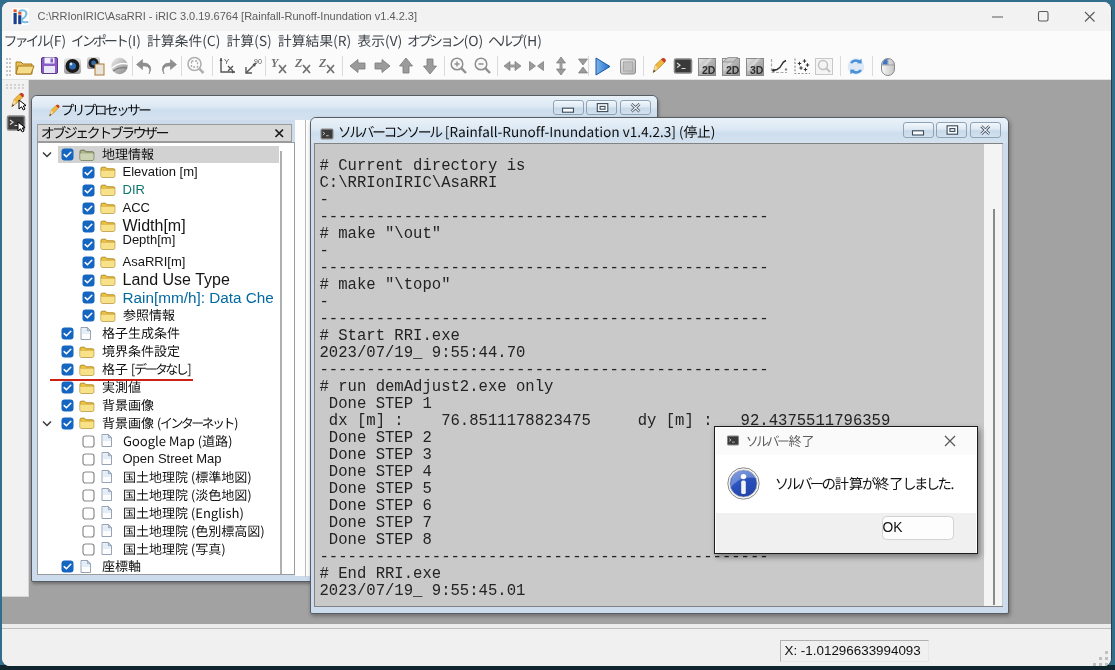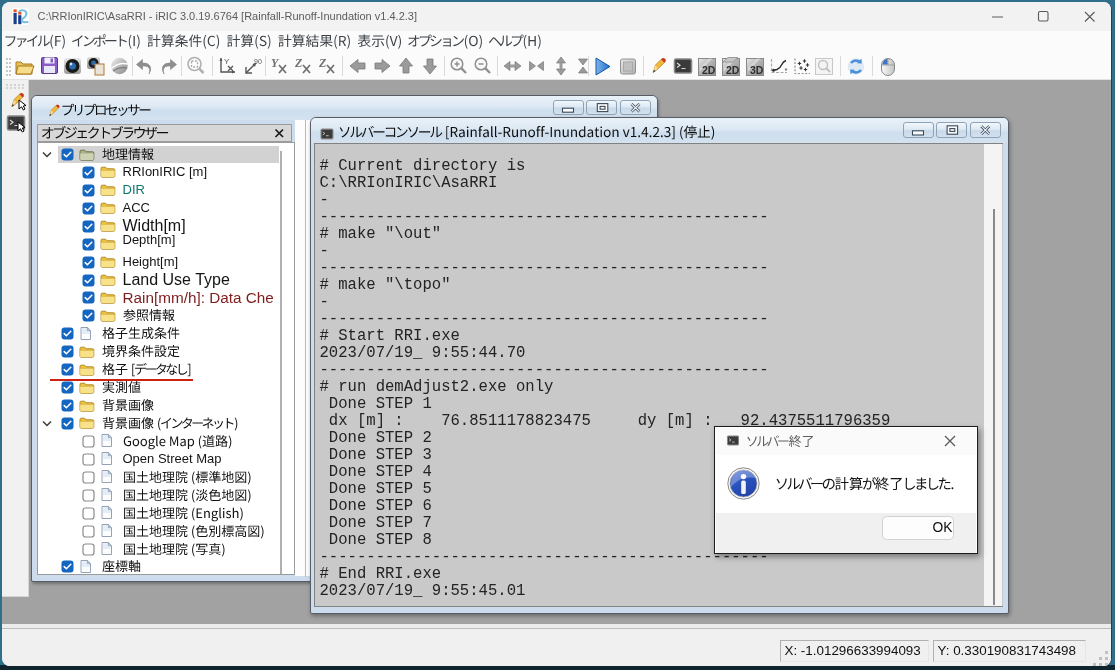--- a/index.html
+++ b/index.html
@@ -347,21 +347,21 @@
     </svg>
     <svg class="abs" style="left:80px;top:164.4px" width="13" height="13" viewBox="0 0 13 13">
       <rect x="0.5" y="0.5" width="12" height="12" rx="3" fill="#1566c0"></rect>
       <path d="M3.2 6.6 L5.4 8.8 L9.8 4.2" stroke="#fff" stroke-width="1.5" fill="none" stroke-linecap="round"></path>
     </svg>
     <svg class="abs" style="left:98px;top:162.9px" width="16" height="15" viewBox="0 0 16 15">
       <path d="M1 4.5 Q1 3.2 2.2 3.2 L5.6 3.2 L7 4.8 L13.6 4.8 Q14.8 4.8 14.8 6 L14.8 12 Q14.8 13.2 13.6 13.2 L2.2 13.2 Q1 13.2 1 12 Z" fill="#eec23f" stroke="#a8811c" stroke-width="0.9"></path>
       <path d="M1.2 6.4 L14.6 6.4 L14.6 12 Q14.6 13 13.6 13 L2.2 13 Q1.2 13 1.2 12 Z" fill="#f8e289"></path>
       <path d="M1.2 6.4 L14.6 6.4" stroke="#d9b84f" stroke-width="0.8"></path>
     </svg>
-    <div class="abs" style="left:121px;top:162.9px;font-size:13px;line-height:16px;color:#141414;white-space:nowrap">RRIonIRIC [m]</div>
+    <div class="abs" style="left:121px;top:162.9px;font-size:13px;line-height:16px;color:#141414;white-space:nowrap">Elevation [m]</div>
     <svg class="abs" style="left:80px;top:182.4px" width="13" height="13" viewBox="0 0 13 13">
       <rect x="0.5" y="0.5" width="12" height="12" rx="3" fill="#1566c0"></rect>
       <path d="M3.2 6.6 L5.4 8.8 L9.8 4.2" stroke="#fff" stroke-width="1.5" fill="none" stroke-linecap="round"></path>
     </svg>
     <svg class="abs" style="left:98px;top:180.9px" width="16" height="15" viewBox="0 0 16 15">
       <path d="M1 4.5 Q1 3.2 2.2 3.2 L5.6 3.2 L7 4.8 L13.6 4.8 Q14.8 4.8 14.8 6 L14.8 12 Q14.8 13.2 13.6 13.2 L2.2 13.2 Q1 13.2 1 12 Z" fill="#eec23f" stroke="#a8811c" stroke-width="0.9"></path>
       <path d="M1.2 6.4 L14.6 6.4 L14.6 12 Q14.6 13 13.6 13 L2.2 13 Q1.2 13 1.2 12 Z" fill="#f8e289"></path>
       <path d="M1.2 6.4 L14.6 6.4" stroke="#d9b84f" stroke-width="0.8"></path>
     </svg>
     <div class="abs" style="left:121px;top:180.9px;font-size:13px;line-height:16px;color:#0f766e;white-space:nowrap">DIR</div>
@@ -397,41 +397,41 @@
     <div class="abs" style="left:121px;top:230px;font-size:13px;line-height:16px;color:#141414;white-space:nowrap">Depth[m]</div>
     <svg class="abs" style="left:80px;top:254.1px" width="13" height="13" viewBox="0 0 13 13">
       <rect x="0.5" y="0.5" width="12" height="12" rx="3" fill="#1566c0"></rect>
       <path d="M3.2 6.6 L5.4 8.8 L9.8 4.2" stroke="#fff" stroke-width="1.5" fill="none" stroke-linecap="round"></path>
     </svg>
     <svg class="abs" style="left:98px;top:252.6px" width="16" height="15" viewBox="0 0 16 15">
       <path d="M1 4.5 Q1 3.2 2.2 3.2 L5.6 3.2 L7 4.8 L13.6 4.8 Q14.8 4.8 14.8 6 L14.8 12 Q14.8 13.2 13.6 13.2 L2.2 13.2 Q1 13.2 1 12 Z" fill="#eec23f" stroke="#a8811c" stroke-width="0.9"></path>
       <path d="M1.2 6.4 L14.6 6.4 L14.6 12 Q14.6 13 13.6 13 L2.2 13 Q1.2 13 1.2 12 Z" fill="#f8e289"></path>
       <path d="M1.2 6.4 L14.6 6.4" stroke="#d9b84f" stroke-width="0.8"></path>
     </svg>
-    <div class="abs" style="left:121px;top:252.6px;font-size:13px;line-height:16px;color:#141414;white-space:nowrap">Height[m]</div>
+    <div class="abs" style="left:121px;top:252.6px;font-size:13px;line-height:16px;color:#141414;white-space:nowrap">AsaRRI[m]</div>
     <svg class="abs" style="left:80px;top:272.0px" width="13" height="13" viewBox="0 0 13 13">
       <rect x="0.5" y="0.5" width="12" height="12" rx="3" fill="#1566c0"></rect>
       <path d="M3.2 6.6 L5.4 8.8 L9.8 4.2" stroke="#fff" stroke-width="1.5" fill="none" stroke-linecap="round"></path>
     </svg>
     <svg class="abs" style="left:98px;top:270.5px" width="16" height="15" viewBox="0 0 16 15">
       <path d="M1 4.5 Q1 3.2 2.2 3.2 L5.6 3.2 L7 4.8 L13.6 4.8 Q14.8 4.8 14.8 6 L14.8 12 Q14.8 13.2 13.6 13.2 L2.2 13.2 Q1 13.2 1 12 Z" fill="#eec23f" stroke="#a8811c" stroke-width="0.9"></path>
       <path d="M1.2 6.4 L14.6 6.4 L14.6 12 Q14.6 13 13.6 13 L2.2 13 Q1.2 13 1.2 12 Z" fill="#f8e289"></path>
       <path d="M1.2 6.4 L14.6 6.4" stroke="#d9b84f" stroke-width="0.8"></path>
     </svg>
     <div class="abs" style="left:121px;top:270.5px;font-size:16px;line-height:16px;color:#141414;white-space:nowrap">Land Use Type</div>
     <svg class="abs" style="left:80px;top:289.9px" width="13" height="13" viewBox="0 0 13 13">
       <rect x="0.5" y="0.5" width="12" height="12" rx="3" fill="#1566c0"></rect>
       <path d="M3.2 6.6 L5.4 8.8 L9.8 4.2" stroke="#fff" stroke-width="1.5" fill="none" stroke-linecap="round"></path>
     </svg>
     <svg class="abs" style="left:98px;top:288.4px" width="16" height="15" viewBox="0 0 16 15">
       <path d="M1 4.5 Q1 3.2 2.2 3.2 L5.6 3.2 L7 4.8 L13.6 4.8 Q14.8 4.8 14.8 6 L14.8 12 Q14.8 13.2 13.6 13.2 L2.2 13.2 Q1 13.2 1 12 Z" fill="#eec23f" stroke="#a8811c" stroke-width="0.9"></path>
       <path d="M1.2 6.4 L14.6 6.4 L14.6 12 Q14.6 13 13.6 13 L2.2 13 Q1.2 13 1.2 12 Z" fill="#f8e289"></path>
       <path d="M1.2 6.4 L14.6 6.4" stroke="#d9b84f" stroke-width="0.8"></path>
     </svg>
-    <div class="abs" style="left:121px;top:288.4px;font-size:15.3px;line-height:16px;color:#7f1d1d;white-space:nowrap">Rain[mm/h]: Data Che</div>
+    <div class="abs" style="left:121px;top:288.4px;font-size:15.3px;line-height:16px;color:#0369a1;white-space:nowrap">Rain[mm/h]: Data Che</div>
     <svg class="abs" style="left:80px;top:307.9px" width="13" height="13" viewBox="0 0 13 13">
       <rect x="0.5" y="0.5" width="12" height="12" rx="3" fill="#1566c0"></rect>
       <path d="M3.2 6.6 L5.4 8.8 L9.8 4.2" stroke="#fff" stroke-width="1.5" fill="none" stroke-linecap="round"></path>
     </svg>
     <svg class="abs" style="left:98px;top:306.4px" width="16" height="15" viewBox="0 0 16 15">
       <path d="M1 4.5 Q1 3.2 2.2 3.2 L5.6 3.2 L7 4.8 L13.6 4.8 Q14.8 4.8 14.8 6 L14.8 12 Q14.8 13.2 13.6 13.2 L2.2 13.2 Q1 13.2 1 12 Z" fill="#eec23f" stroke="#a8811c" stroke-width="0.9"></path>
       <path d="M1.2 6.4 L14.6 6.4 L14.6 12 Q14.6 13 13.6 13 L2.2 13 Q1.2 13 1.2 12 Z" fill="#f8e289"></path>
       <path d="M1.2 6.4 L14.6 6.4" stroke="#d9b84f" stroke-width="0.8"></path>
     </svg>
     <svg style="position:absolute;left:121px;top:304.97px;overflow:visible" width="55" height="19" viewBox="0 -14 55 19">
@@ -673,23 +673,22 @@
 <circle cx="16.5" cy="16.5" r="15.7" fill="#fdfdfd" stroke="#858585" stroke-width="1"></circle>
 <circle cx="16.5" cy="16.5" r="13.6" fill="url(#ib)" stroke="#b8b8b8" stroke-width="0.8"></circle>
 <path d="M4 20 Q10 13 16 11.5 Q23 10 28.5 11 Q27 5.5 19 3.5 Q10 2.5 6 9 Q3.5 13.5 4 20" fill="#ffffff" opacity="0.28"></path>
 <circle cx="16.5" cy="9.6" r="2.7" fill="#fff"></circle>
 <path d="M14.2 15.2 Q14.2 13.6 15.8 13.6 L17.2 13.6 Q18.8 13.6 18.8 15.2 L18.8 25.4 Q18.8 27 17.2 27 L15.8 27 Q14.2 27 14.2 25.4 Z" fill="#f4f4f4"></path>
 </svg>
     <svg style="position:absolute;left:774px;top:471.5px;overflow:visible" width="181" height="21" viewBox="0 -16 181 21">
       <path d="M2.5 -0.5Q4.3 -1.2 5.5 -2.3Q6.7 -3.4 7.5 -4.6Q8.4 -5.8 8.8 -7.1Q9.2 -8.3 9.3 -9.3Q9.4 -9.6 9.4 -9.9Q9.5 -10.3 9.4 -10.5L10.9 -10.3Q10.8 -10.0 10.7 -9.6Q10.6 -9.3 10.6 -9.1Q10.3 -7.9 9.9 -6.5Q9.4 -5.2 8.6 -4.0Q7.8 -2.7 6.5 -1.6Q5.3 -0.4 3.6 0.4ZM1.6 -10.3Q1.9 -9.9 2.2 -9.4Q2.5 -8.9 2.9 -8.3Q3.2 -7.7 3.5 -7.1Q3.8 -6.6 4.0 -6.2L2.9 -5.6Q2.6 -6.0 2.3 -6.6Q2.0 -7.2 1.7 -7.8Q1.3 -8.4 1.0 -8.9Q0.7 -9.4 0.5 -9.7Z M17.9 -0.3Q18.0 -0.5 18.0 -0.7Q18.0 -0.9 18.0 -1.1Q18.0 -1.2 18.0 -1.7Q18.0 -2.2 18.0 -2.9Q18.0 -3.6 18.0 -4.5Q18.0 -5.3 18.0 -6.1Q18.0 -7.0 18.0 -7.7Q18.0 -8.4 18.0 -9.0Q18.0 -9.5 18.0 -9.7Q18.0 -10.1 18.0 -10.4Q18.0 -10.6 17.9 -10.7H19.3Q19.3 -10.6 19.2 -10.4Q19.2 -10.1 19.2 -9.7Q19.2 -9.5 19.2 -9.0Q19.2 -8.5 19.2 -7.7Q19.2 -7.0 19.2 -6.2Q19.2 -5.4 19.2 -4.6Q19.2 -3.8 19.2 -3.1Q19.2 -2.4 19.2 -2.0Q19.2 -1.5 19.2 -1.4Q19.9 -1.7 20.6 -2.2Q21.4 -2.8 22.1 -3.4Q22.8 -4.1 23.4 -4.9L24.1 -4.0Q23.4 -3.1 22.6 -2.4Q21.8 -1.6 20.9 -1.0Q20.0 -0.4 19.2 0.0Q19.0 0.1 18.9 0.2Q18.8 0.3 18.7 0.3ZM11.4 -0.4Q12.3 -1.0 12.9 -1.9Q13.5 -2.8 13.9 -3.9Q14.0 -4.4 14.1 -5.1Q14.2 -5.8 14.2 -6.7Q14.3 -7.5 14.3 -8.3Q14.3 -9.0 14.3 -9.6Q14.3 -10.0 14.3 -10.2Q14.2 -10.5 14.2 -10.7H15.5Q15.5 -10.6 15.5 -10.4Q15.5 -10.3 15.5 -10.1Q15.4 -9.9 15.4 -9.7Q15.4 -9.1 15.4 -8.2Q15.4 -7.4 15.4 -6.6Q15.3 -5.7 15.2 -4.9Q15.2 -4.1 15.0 -3.6Q14.7 -2.4 14.0 -1.4Q13.4 -0.4 12.5 0.4Z M33.1 -11.1Q33.3 -10.9 33.5 -10.5Q33.7 -10.2 33.9 -9.8Q34.1 -9.5 34.3 -9.2L33.5 -8.8Q33.3 -9.3 33.0 -9.8Q32.6 -10.4 32.3 -10.8ZM34.7 -11.7Q34.9 -11.5 35.1 -11.1Q35.3 -10.7 35.5 -10.4Q35.8 -10.0 35.9 -9.8L35.1 -9.4Q34.9 -9.9 34.6 -10.4Q34.2 -11.0 33.9 -11.4ZM25.3 -4.3Q25.5 -4.9 25.7 -5.5Q26.0 -6.2 26.1 -6.9Q26.3 -7.6 26.5 -8.3Q26.6 -9.0 26.7 -9.6L28.0 -9.3Q27.9 -9.2 27.9 -9.0Q27.8 -8.8 27.8 -8.6Q27.7 -8.5 27.7 -8.3Q27.6 -8.0 27.5 -7.4Q27.4 -6.9 27.2 -6.3Q27.0 -5.6 26.8 -5.0Q26.6 -4.4 26.4 -3.8Q26.1 -3.2 25.8 -2.5Q25.5 -1.8 25.1 -1.1Q24.7 -0.5 24.3 0.1L23.1 -0.4Q23.8 -1.3 24.3 -2.4Q24.9 -3.4 25.3 -4.3ZM32.3 -4.8Q32.1 -5.4 31.8 -6.0Q31.6 -6.6 31.3 -7.3Q31.0 -7.9 30.8 -8.4Q30.5 -9.0 30.2 -9.4L31.4 -9.8Q31.6 -9.4 31.9 -8.8Q32.1 -8.3 32.4 -7.7Q32.7 -7.1 33.0 -6.4Q33.3 -5.8 33.5 -5.2Q33.7 -4.7 33.9 -4.1Q34.2 -3.4 34.4 -2.7Q34.7 -2.1 34.9 -1.5Q35.1 -0.8 35.2 -0.3L33.9 0.1Q33.8 -0.7 33.5 -1.5Q33.2 -2.4 32.9 -3.2Q32.6 -4.1 32.3 -4.8Z M35.3 -6.2Q35.6 -6.2 35.9 -6.2Q36.2 -6.1 36.6 -6.1Q37.0 -6.1 37.3 -6.1Q37.6 -6.1 38.0 -6.1Q38.5 -6.1 39.2 -6.1Q39.8 -6.1 40.5 -6.1Q41.3 -6.1 42.0 -6.1Q42.7 -6.1 43.4 -6.1Q44.0 -6.1 44.5 -6.1Q44.9 -6.1 45.2 -6.1Q45.7 -6.1 46.1 -6.1Q46.5 -6.2 46.7 -6.2V-4.8Q46.5 -4.8 46.1 -4.8Q45.7 -4.9 45.2 -4.9Q45.0 -4.9 44.5 -4.9Q44.0 -4.9 43.4 -4.9Q42.7 -4.9 42.0 -4.9Q41.3 -4.9 40.5 -4.9Q39.8 -4.9 39.2 -4.9Q38.5 -4.9 38.1 -4.9Q37.6 -4.9 37.3 -4.9Q36.8 -4.9 36.2 -4.8Q35.7 -4.8 35.3 -4.8Z M53.7 -9.8Q53.5 -8.7 53.3 -7.4Q53.1 -6.2 52.8 -5.1Q52.3 -3.6 51.8 -2.6Q51.3 -1.6 50.7 -1.1Q50.1 -0.6 49.4 -0.6Q48.8 -0.6 48.2 -1.1Q47.6 -1.5 47.2 -2.4Q46.9 -3.3 46.9 -4.4Q46.9 -5.6 47.4 -6.7Q47.8 -7.7 48.7 -8.5Q49.5 -9.3 50.7 -9.8Q51.8 -10.3 53.1 -10.3Q54.4 -10.3 55.4 -9.9Q56.4 -9.4 57.1 -8.7Q57.8 -8.0 58.2 -7.0Q58.6 -6.1 58.6 -5.0Q58.6 -3.5 58.0 -2.4Q57.3 -1.2 56.1 -0.5Q54.9 0.2 53.2 0.4L52.6 -0.6Q52.9 -0.7 53.2 -0.7Q53.5 -0.7 53.8 -0.8Q54.5 -1.0 55.1 -1.3Q55.8 -1.6 56.3 -2.2Q56.8 -2.7 57.1 -3.4Q57.4 -4.1 57.4 -5.0Q57.4 -5.9 57.1 -6.7Q56.9 -7.4 56.3 -8.0Q55.7 -8.6 54.9 -8.9Q54.1 -9.2 53.1 -9.2Q51.9 -9.2 51.0 -8.8Q50.0 -8.4 49.4 -7.7Q48.7 -7.0 48.3 -6.2Q48.0 -5.3 48.0 -4.5Q48.0 -3.6 48.2 -3.1Q48.5 -2.5 48.8 -2.2Q49.1 -1.9 49.5 -1.9Q49.8 -1.9 50.2 -2.3Q50.5 -2.6 50.9 -3.4Q51.3 -4.1 51.6 -5.3Q51.9 -6.3 52.2 -7.5Q52.4 -8.7 52.5 -9.8Z M64.9 -7.1H72.5V-6.1H64.9ZM68.2 -12.0H69.3V1.1H68.2ZM59.9 -7.7H64.3V-6.8H59.9ZM59.9 -11.5H64.3V-10.7H59.9ZM59.9 -5.8H64.3V-4.9H59.9ZM59.2 -9.6H64.9V-8.7H59.2ZM60.4 -3.8H64.3V0.3H60.4V-0.6H63.3V-2.9H60.4ZM59.8 -3.8H60.8V1.0H59.8Z M73.7 -2.2H86.5V-1.3H73.7ZM76.5 -6.5V-5.7H83.9V-6.5ZM76.5 -5.0V-4.1H83.9V-5.0ZM76.5 -8.0V-7.2H83.9V-8.0ZM75.5 -8.8H85.0V-3.4H75.5ZM82.1 -3.6H83.2V1.1H82.1ZM75.3 -11.0H79.9V-10.1H75.3ZM80.8 -11.0H86.4V-10.1H80.8ZM75.5 -12.1 76.5 -11.8Q76.1 -10.9 75.5 -10.0Q74.9 -9.1 74.3 -8.5Q74.2 -8.6 74.1 -8.7Q73.9 -8.8 73.7 -8.9Q73.6 -9.1 73.4 -9.1Q74.1 -9.7 74.6 -10.5Q75.2 -11.2 75.5 -12.1ZM81.2 -12.1 82.2 -11.8Q81.9 -10.9 81.3 -10.1Q80.7 -9.3 80.1 -8.7Q80.0 -8.8 79.8 -8.9Q79.7 -9.0 79.5 -9.1Q79.3 -9.2 79.2 -9.3Q79.8 -9.8 80.3 -10.5Q80.9 -11.3 81.2 -12.1ZM76.2 -10.3 77.1 -10.6Q77.3 -10.2 77.6 -9.8Q77.9 -9.4 78.0 -9.1L77.0 -8.7Q76.9 -9.0 76.7 -9.5Q76.4 -9.9 76.2 -10.3ZM82.2 -10.3 83.1 -10.7Q83.4 -10.3 83.8 -9.9Q84.1 -9.5 84.3 -9.1L83.4 -8.7Q83.3 -9.0 82.9 -9.5Q82.6 -9.9 82.2 -10.3ZM77.4 -3.6H78.5V-2.5Q78.5 -2.0 78.3 -1.5Q78.2 -1.0 77.8 -0.6Q77.4 -0.1 76.6 0.4Q75.9 0.8 74.6 1.2Q74.5 1.0 74.3 0.7Q74.1 0.5 74.0 0.4Q75.1 0.1 75.8 -0.3Q76.5 -0.6 76.8 -1.0Q77.2 -1.4 77.3 -1.8Q77.4 -2.2 77.4 -2.5Z M92.0 -11.1Q92.0 -10.9 91.9 -10.7Q91.9 -10.5 91.8 -10.3Q91.8 -10.0 91.7 -9.6Q91.6 -9.1 91.6 -8.6Q91.5 -8.1 91.4 -7.7Q91.2 -7.1 91.0 -6.3Q90.8 -5.5 90.5 -4.7Q90.2 -3.8 89.9 -2.9Q89.5 -2.0 89.1 -1.2Q88.7 -0.3 88.2 0.5L87.1 0.0Q87.6 -0.6 88.0 -1.4Q88.4 -2.2 88.8 -3.1Q89.1 -4.0 89.4 -4.9Q89.7 -5.7 89.9 -6.5Q90.1 -7.2 90.2 -7.7Q90.4 -8.6 90.6 -9.5Q90.7 -10.4 90.7 -11.2ZM96.9 -9.5Q97.3 -9.0 97.6 -8.4Q98.0 -7.7 98.4 -7.0Q98.8 -6.2 99.1 -5.6Q99.4 -4.9 99.5 -4.4L98.4 -3.8Q98.3 -4.4 98.0 -5.1Q97.7 -5.8 97.4 -6.5Q97.0 -7.3 96.6 -7.9Q96.3 -8.6 95.9 -9.0ZM86.9 -8.0Q87.2 -8.0 87.5 -8.0Q87.8 -8.0 88.1 -8.0Q88.5 -8.0 89.0 -8.0Q89.5 -8.1 90.1 -8.1Q90.6 -8.2 91.2 -8.2Q91.8 -8.3 92.3 -8.3Q92.8 -8.3 93.1 -8.3Q93.7 -8.3 94.2 -8.1Q94.8 -7.9 95.1 -7.4Q95.4 -6.9 95.4 -5.9Q95.4 -5.0 95.3 -4.1Q95.2 -3.1 95.1 -2.2Q94.9 -1.3 94.6 -0.7Q94.3 -0.0 93.7 0.2Q93.2 0.5 92.5 0.5Q92.1 0.5 91.6 0.4Q91.1 0.3 90.8 0.3L90.6 -0.9Q90.9 -0.8 91.2 -0.8Q91.6 -0.7 91.9 -0.7Q92.2 -0.6 92.4 -0.6Q92.8 -0.6 93.1 -0.8Q93.4 -0.9 93.6 -1.4Q93.9 -1.9 94.0 -2.6Q94.2 -3.3 94.2 -4.2Q94.3 -5.0 94.3 -5.8Q94.3 -6.4 94.1 -6.7Q93.9 -7.1 93.6 -7.2Q93.2 -7.3 92.8 -7.3Q92.4 -7.3 91.8 -7.3Q91.2 -7.2 90.5 -7.1Q89.8 -7.1 89.2 -7.0Q88.6 -6.9 88.3 -6.9Q88.0 -6.9 87.6 -6.8Q87.3 -6.8 87.0 -6.7ZM97.1 -11.5Q97.3 -11.3 97.5 -10.9Q97.7 -10.6 97.9 -10.2Q98.1 -9.9 98.3 -9.6L97.5 -9.2Q97.4 -9.5 97.2 -9.9Q97.0 -10.2 96.7 -10.6Q96.5 -10.9 96.3 -11.2ZM98.7 -12.1Q98.9 -11.8 99.1 -11.5Q99.3 -11.1 99.5 -10.8Q99.7 -10.4 99.9 -10.2L99.1 -9.8Q98.9 -10.3 98.5 -10.8Q98.2 -11.4 97.9 -11.8Z M107.0 -3.8 107.7 -4.5Q108.2 -4.2 108.7 -4.0Q109.3 -3.7 109.8 -3.4Q110.3 -3.1 110.6 -2.9L109.9 -2.1Q109.6 -2.4 109.1 -2.7Q108.6 -3.0 108.1 -3.3Q107.5 -3.6 107.0 -3.8ZM105.4 -1.1 106.1 -1.8Q106.8 -1.6 107.6 -1.4Q108.4 -1.1 109.1 -0.8Q109.8 -0.5 110.5 -0.2Q111.2 0.1 111.6 0.4L111.0 1.2Q110.4 0.8 109.4 0.4Q108.5 -0.0 107.5 -0.4Q106.4 -0.8 105.4 -1.1ZM107.3 -12.0 108.4 -11.8Q107.8 -10.7 107.0 -9.4Q106.2 -8.2 104.9 -7.2Q104.9 -7.3 104.7 -7.4Q104.6 -7.6 104.5 -7.7Q104.3 -7.8 104.2 -7.9Q105.0 -8.5 105.6 -9.2Q106.2 -9.9 106.6 -10.6Q107.0 -11.4 107.3 -12.0ZM107.1 -10.5H111.0V-9.6H106.6ZM110.7 -10.5H110.9L111.1 -10.6L111.8 -10.2Q111.1 -8.7 110.1 -7.4Q109.1 -6.2 107.8 -5.3Q106.6 -4.4 105.3 -3.8Q105.2 -3.9 105.1 -4.1Q105.0 -4.2 104.8 -4.4Q104.7 -4.5 104.6 -4.6Q105.9 -5.1 107.1 -6.0Q108.3 -6.8 109.2 -7.9Q110.2 -9.0 110.7 -10.3ZM106.9 -9.7Q107.5 -8.6 108.4 -7.6Q109.4 -6.5 110.5 -5.7Q111.6 -4.9 112.9 -4.5Q112.8 -4.4 112.6 -4.2Q112.5 -4.1 112.4 -3.9Q112.3 -3.8 112.2 -3.6Q110.9 -4.1 109.8 -5.0Q108.6 -5.9 107.7 -7.0Q106.7 -8.1 106.1 -9.4ZM101.7 -12.0 102.7 -11.6Q102.4 -11.1 102.1 -10.6Q101.8 -10.0 101.5 -9.5Q101.2 -8.9 100.9 -8.5L100.2 -8.9Q100.5 -9.3 100.7 -9.8Q101.0 -10.4 101.3 -11.0Q101.6 -11.5 101.7 -12.0ZM103.4 -10.4 104.3 -10.0Q103.8 -9.2 103.2 -8.2Q102.6 -7.3 102.0 -6.5Q101.4 -5.6 100.8 -5.0L100.2 -5.4Q100.6 -5.8 101.0 -6.5Q101.5 -7.1 101.9 -7.8Q102.3 -8.5 102.7 -9.1Q103.1 -9.8 103.4 -10.4ZM99.5 -9.0 100.0 -9.7Q100.4 -9.4 100.9 -9.0Q101.3 -8.6 101.6 -8.2Q101.9 -7.8 102.1 -7.5L101.5 -6.6Q101.4 -7.0 101.0 -7.4Q100.7 -7.8 100.3 -8.2Q99.9 -8.7 99.5 -9.0ZM102.8 -7.0 103.6 -7.4Q103.9 -6.9 104.2 -6.4Q104.4 -5.9 104.6 -5.4Q104.8 -4.9 104.9 -4.5L104.1 -4.1Q104.0 -4.5 103.8 -5.0Q103.6 -5.5 103.4 -6.1Q103.1 -6.6 102.8 -7.0ZM99.4 -5.6Q100.4 -5.6 101.7 -5.7Q102.9 -5.7 104.3 -5.8L104.3 -4.9Q103.0 -4.8 101.8 -4.8Q100.5 -4.7 99.5 -4.6ZM103.2 -3.7 104.0 -3.9Q104.3 -3.3 104.6 -2.6Q104.8 -1.9 104.9 -1.3L104.1 -1.0Q104.0 -1.6 103.8 -2.3Q103.5 -3.1 103.2 -3.7ZM100.3 -3.8 101.2 -3.7Q101.0 -2.7 100.8 -1.7Q100.5 -0.7 100.2 -0.0Q100.1 -0.1 99.9 -0.2Q99.8 -0.2 99.6 -0.3Q99.4 -0.4 99.3 -0.4Q99.7 -1.1 99.9 -2.0Q100.1 -2.9 100.3 -3.8ZM101.8 -5.2H102.7V1.2H101.8Z M119.9 -7.1H121.0V-0.2Q121.0 0.3 120.8 0.6Q120.7 0.8 120.2 1.0Q119.8 1.1 119.1 1.1Q118.4 1.1 117.3 1.1Q117.2 0.9 117.1 0.6Q117.0 0.3 116.8 0.1Q117.4 0.1 118.0 0.1Q118.5 0.1 118.9 0.1Q119.3 0.1 119.5 0.1Q119.7 0.1 119.8 0.0Q119.9 -0.1 119.9 -0.3ZM114.7 -10.9H125.0V-9.8H114.7ZM124.6 -10.9H124.9L125.1 -11.0L126.0 -10.4Q125.3 -9.6 124.5 -8.8Q123.7 -8.0 122.7 -7.4Q121.8 -6.7 120.9 -6.1Q120.8 -6.3 120.7 -6.4Q120.6 -6.5 120.4 -6.7Q120.3 -6.8 120.2 -6.9Q120.8 -7.3 121.4 -7.7Q122.1 -8.2 122.7 -8.7Q123.3 -9.2 123.8 -9.7Q124.3 -10.2 124.6 -10.6Z M131.1 -11.1Q131.1 -10.8 131.0 -10.4Q131.0 -10.1 131.0 -9.7Q131.0 -9.1 130.9 -8.2Q130.9 -7.3 130.9 -6.3Q130.9 -5.3 130.8 -4.3Q130.8 -3.4 130.8 -2.6Q130.8 -1.8 131.1 -1.3Q131.4 -0.8 132.0 -0.6Q132.5 -0.4 133.2 -0.4Q134.1 -0.4 134.9 -0.7Q135.7 -0.9 136.3 -1.4Q137.0 -1.8 137.4 -2.3Q137.9 -2.8 138.3 -3.4L139.1 -2.4Q138.7 -1.9 138.2 -1.4Q137.7 -0.8 136.9 -0.3Q136.2 0.1 135.3 0.4Q134.3 0.7 133.1 0.7Q132.1 0.7 131.3 0.4Q130.5 0.1 130.1 -0.6Q129.7 -1.3 129.7 -2.5Q129.7 -3.1 129.7 -3.9Q129.7 -4.7 129.7 -5.5Q129.7 -6.3 129.8 -7.1Q129.8 -7.9 129.8 -8.6Q129.8 -9.3 129.8 -9.7Q129.8 -10.1 129.8 -10.5Q129.7 -10.8 129.7 -11.2Z M146.2 -11.4Q146.2 -11.2 146.1 -10.9Q146.1 -10.7 146.1 -10.4Q146.1 -10.2 146.1 -9.8Q146.1 -9.3 146.1 -8.8Q146.1 -8.3 146.1 -7.7Q146.1 -7.2 146.1 -6.7Q146.1 -6.0 146.1 -5.2Q146.1 -4.4 146.2 -3.7Q146.2 -2.9 146.3 -2.3Q146.3 -1.7 146.3 -1.3Q146.3 -0.8 146.1 -0.4Q145.8 0.1 145.3 0.4Q144.7 0.7 143.8 0.7Q142.2 0.7 141.4 0.1Q140.6 -0.4 140.6 -1.4Q140.6 -2.1 141.0 -2.6Q141.4 -3.1 142.1 -3.4Q142.9 -3.6 143.9 -3.6Q145.0 -3.6 146.0 -3.4Q147.0 -3.1 147.8 -2.7Q148.7 -2.3 149.3 -1.9Q150.0 -1.4 150.4 -1.1L149.7 -0.1Q149.2 -0.5 148.6 -1.0Q148.0 -1.4 147.2 -1.8Q146.5 -2.2 145.6 -2.5Q144.7 -2.7 143.8 -2.7Q142.7 -2.7 142.2 -2.3Q141.7 -2.0 141.7 -1.5Q141.7 -1.2 141.9 -0.9Q142.1 -0.7 142.5 -0.5Q142.9 -0.3 143.6 -0.3Q144.1 -0.3 144.4 -0.5Q144.7 -0.6 145.0 -0.8Q145.2 -1.1 145.2 -1.6Q145.2 -2.0 145.1 -2.7Q145.1 -3.3 145.1 -4.1Q145.1 -4.8 145.0 -5.5Q145.0 -6.2 145.0 -6.7Q145.0 -7.2 145.0 -7.7Q145.0 -8.2 145.0 -8.7Q145.0 -9.2 145.0 -9.7Q145.0 -10.1 145.0 -10.5Q145.0 -10.7 145.0 -10.9Q145.0 -11.2 145.0 -11.4ZM140.7 -9.8Q141.1 -9.7 141.5 -9.7Q142.0 -9.6 142.5 -9.6Q143.1 -9.5 143.5 -9.5Q144.0 -9.5 144.4 -9.5Q145.7 -9.5 147.2 -9.6Q148.6 -9.7 150.0 -9.9L149.9 -8.9Q149.2 -8.8 148.2 -8.7Q147.3 -8.6 146.3 -8.6Q145.3 -8.5 144.4 -8.5Q143.9 -8.5 143.2 -8.5Q142.5 -8.6 141.8 -8.6Q141.2 -8.7 140.7 -8.7ZM140.6 -6.8Q141.0 -6.7 141.5 -6.6Q142.0 -6.6 142.5 -6.6Q143.0 -6.5 143.4 -6.5Q143.9 -6.5 144.2 -6.5Q145.3 -6.5 146.3 -6.5Q147.2 -6.6 148.2 -6.7Q149.1 -6.8 150.1 -6.9L150.1 -5.8Q149.3 -5.7 148.6 -5.7Q147.9 -5.6 147.2 -5.6Q146.5 -5.5 145.8 -5.5Q145.0 -5.5 144.2 -5.5Q143.7 -5.5 143.1 -5.5Q142.5 -5.5 141.8 -5.6Q141.2 -5.6 140.7 -5.7Z M154.6 -11.1Q154.5 -10.8 154.5 -10.4Q154.5 -10.1 154.5 -9.7Q154.4 -9.1 154.4 -8.2Q154.4 -7.3 154.3 -6.3Q154.3 -5.3 154.3 -4.3Q154.3 -3.4 154.3 -2.6Q154.3 -1.8 154.6 -1.3Q154.9 -0.8 155.4 -0.6Q155.9 -0.4 156.6 -0.4Q157.6 -0.4 158.4 -0.7Q159.2 -0.9 159.8 -1.4Q160.4 -1.8 160.9 -2.3Q161.4 -2.8 161.7 -3.4L162.6 -2.4Q162.2 -1.9 161.7 -1.4Q161.1 -0.8 160.4 -0.3Q159.7 0.1 158.7 0.4Q157.8 0.7 156.6 0.7Q155.6 0.7 154.8 0.4Q154.0 0.1 153.6 -0.6Q153.1 -1.3 153.1 -2.5Q153.1 -3.1 153.1 -3.9Q153.1 -4.7 153.2 -5.5Q153.2 -6.3 153.2 -7.1Q153.2 -7.9 153.2 -8.6Q153.3 -9.3 153.3 -9.7Q153.3 -10.1 153.2 -10.5Q153.2 -10.8 153.1 -11.2Z M167.8 -11.3Q167.7 -11.0 167.6 -10.7Q167.6 -10.3 167.5 -10.1Q167.4 -9.6 167.3 -8.9Q167.2 -8.2 167.0 -7.5Q166.8 -6.7 166.6 -6.0Q166.4 -5.3 166.2 -4.4Q165.9 -3.5 165.6 -2.6Q165.3 -1.7 165.0 -0.9Q164.7 -0.1 164.4 0.5L163.1 0.1Q163.5 -0.5 163.8 -1.3Q164.1 -2.0 164.5 -2.9Q164.8 -3.8 165.1 -4.7Q165.3 -5.6 165.5 -6.3Q165.7 -6.8 165.8 -7.4Q165.9 -7.9 166.1 -8.5Q166.2 -9.0 166.2 -9.4Q166.3 -9.9 166.4 -10.2Q166.4 -10.5 166.4 -10.8Q166.4 -11.1 166.4 -11.4ZM164.6 -8.9Q165.4 -8.9 166.3 -8.9Q167.3 -9.0 168.2 -9.2Q169.2 -9.3 170.1 -9.6V-8.4Q169.2 -8.2 168.2 -8.1Q167.2 -8.0 166.3 -7.9Q165.4 -7.8 164.6 -7.8Q164.1 -7.8 163.7 -7.8Q163.3 -7.8 162.9 -7.9L162.9 -9.0Q163.4 -8.9 163.8 -8.9Q164.2 -8.9 164.6 -8.9ZM169.1 -6.9Q169.7 -6.9 170.4 -7.0Q171.1 -7.0 171.7 -7.0Q172.4 -7.0 173.0 -7.0Q173.6 -7.0 174.2 -6.9L174.2 -5.8Q173.6 -5.9 173.0 -5.9Q172.4 -6.0 171.8 -6.0Q171.1 -6.0 170.4 -5.9Q169.8 -5.9 169.1 -5.8ZM169.4 -3.4Q169.3 -3.1 169.3 -2.7Q169.2 -2.4 169.2 -2.1Q169.2 -1.9 169.3 -1.6Q169.4 -1.4 169.7 -1.2Q169.9 -1.0 170.4 -0.9Q170.9 -0.8 171.6 -0.8Q172.3 -0.8 173.1 -0.9Q173.8 -0.9 174.4 -1.1L174.4 0.1Q173.8 0.2 173.1 0.2Q172.4 0.3 171.6 0.3Q169.9 0.3 169.0 -0.3Q168.1 -0.8 168.1 -1.8Q168.1 -2.2 168.2 -2.7Q168.3 -3.1 168.4 -3.5Z M176.4 0.2Q176.1 0.2 175.8 -0.1Q175.5 -0.4 175.5 -0.8Q175.5 -1.3 175.8 -1.5Q176.1 -1.8 176.4 -1.8Q176.8 -1.8 177.1 -1.5Q177.4 -1.3 177.4 -0.8Q177.4 -0.4 177.1 -0.1Q176.8 0.2 176.4 0.2Z" fill="#151515"></path>
     </svg>
     <div class="abs" style="left:714px;top:511px;width:260px;height:40px;background:#f0f0f0"></div>
-    <div class="abs" style="left:880px;top:514px;width:72px;height:24px;background:#fdfdfd;border:1px solid #d2d2d2;border-radius:4.5px;font-size:13.8px;color:#111;text-align:right;line-height:22px">OK</div>
+    <div class="abs" style="left:880px;top:514px;width:72px;height:24px;background:#fdfdfd;border:1px solid #d2d2d2;border-radius:4.5px;font-size:13.8px;color:#111;text-align:left;line-height:22px">OK</div>
     <div class="abs" style="left:778px;top:638.5px;width:149px;height:22px;border:1px solid #b0b0b0;border-right-color:#e6e6e6;border-bottom-color:#e6e6e6;background:#f0f0f0;font-size:13.4px;color:#111;line-height:20px;padding-left:4px;white-space:nowrap">X: -1.01296633994093</div>
-    <div class="abs" style="left:931px;top:638.5px;width:153px;height:22px;border:1px solid #b0b0b0;border-right-color:#e6e6e6;border-bottom-color:#e6e6e6;background:#f0f0f0;font-size:13.4px;color:#111;line-height:20px;padding-left:4px;white-space:nowrap">Y: 0.330190831743498</div>
     <svg class="abs" style="left:1090px;top:648px" width="18" height="17" viewBox="0 0 18 17">
 <g fill="#c0c0c0">
         <rect x="13" y="1" width="3" height="3"></rect>
         <rect x="13" y="7" width="3" height="3"></rect>
         <rect x="13" y="13" width="3" height="3"></rect>
         <rect x="7" y="7" width="3" height="3"></rect>
         <rect x="7" y="13" width="3" height="3"></rect>
         <rect x="1" y="13" width="3" height="3"></rect>
       </g>
 </svg>

